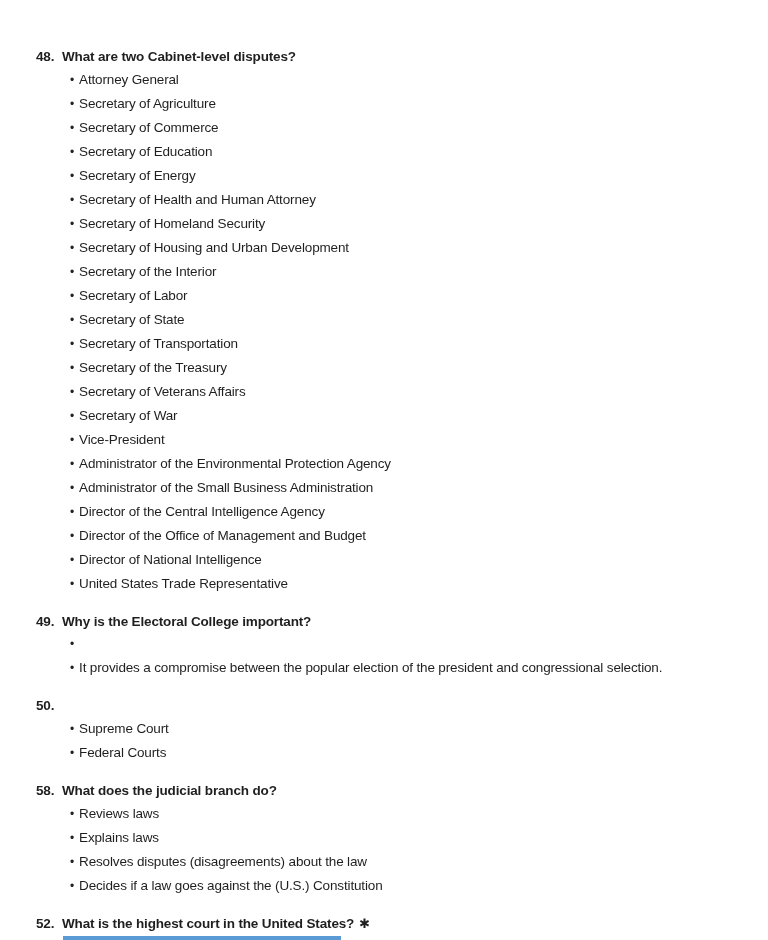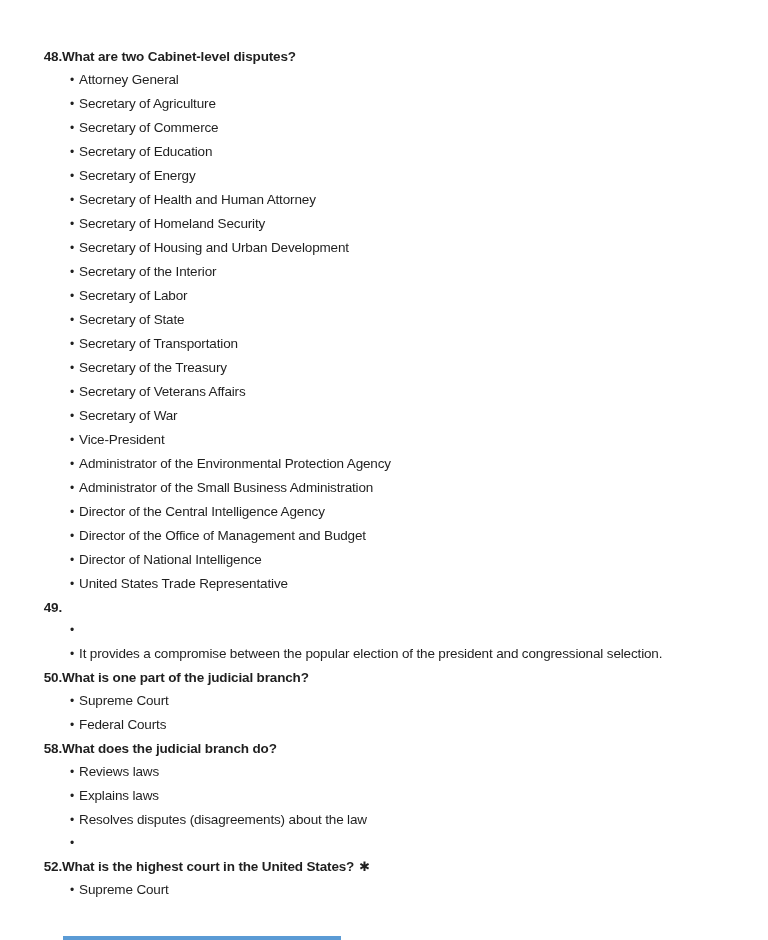--- a/index.html
+++ b/index.html
@@ -13,27 +13,27 @@
     position: relative;
     overflow: hidden;
     font-family: "Liberation Sans", "DejaVu Sans", sans-serif;
     color: #1f1f1f;
     letter-spacing: -0.15px;
   }
   main.doc {
     padding: 45px 40px 0 36px;
   }
   .question-block + .question-block {
+    margin-top: 14px;
   }
   .q-line {
     display: flex;
     font-weight: 700;
     font-size: 13.5px;
     line-height: 23px;
-    text-align: right;
   }
   .q-num {
     width: 26px;
     flex: none;
   }
   .q-text .u {
   }
   .q-text .star {
     font-weight: 700;
     margin-left: 5px;
@@ -161,35 +161,35 @@
           </li>
           <li class="answer-line">
             <span class="bullet">•</span>
             <span class="answer-text">United States Trade Representative</span>
           </li>
         </ul>
       </section>
       <section class="question-block">
         <div class="q-line">
           <span class="q-num">49.</span>
+          <span class="q-text"><span>Why is the Electoral College important?</span></span>
         </div>
         <ul class="answers">
           <li class="answer-line">
             <span class="bullet">•</span>
           </li>
           <li class="answer-line">
             <span class="bullet">•</span>
             <span class="answer-text">It provides a compromise between the popular election of the president and congressional selection.</span>
           </li>
         </ul>
       </section>
       <section class="question-block">
         <div class="q-line">
           <span class="q-num">50.</span>
-          <span class="q-text"><span>What is </span><span class="u">one</span><span> part of the judicial branch?</span></span>
         </div>
         <ul class="answers">
           <li class="answer-line">
             <span class="bullet">•</span>
             <span class="answer-text">Supreme Court</span>
           </li>
           <li class="answer-line">
             <span class="bullet">•</span>
             <span class="answer-text">Federal Courts</span>
           </li>
@@ -208,20 +208,21 @@
           <li class="answer-line">
             <span class="bullet">•</span>
             <span class="answer-text">Explains laws</span>
           </li>
           <li class="answer-line">
             <span class="bullet">•</span>
             <span class="answer-text">Resolves disputes (disagreements) about the law</span>
           </li>
           <li class="answer-line">
             <span class="bullet">•</span>
+            <span class="answer-text">Decides if a law goes against the (U.S.) Constitution</span>
           </li>
         </ul>
       </section>
       <section class="question-block">
         <div class="q-line">
           <span class="q-num">52.</span>
           <span class="q-text"><span>What is the highest court in the United States?</span><span class="star">✱</span></span>
         </div>
         <ul class="answers">
           <li class="answer-line">

